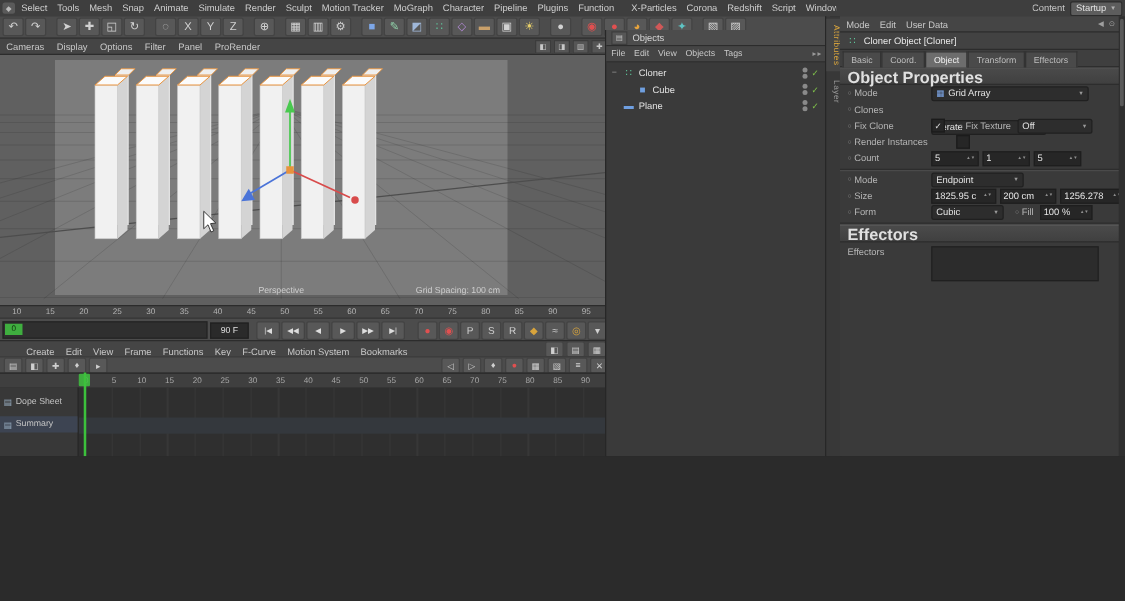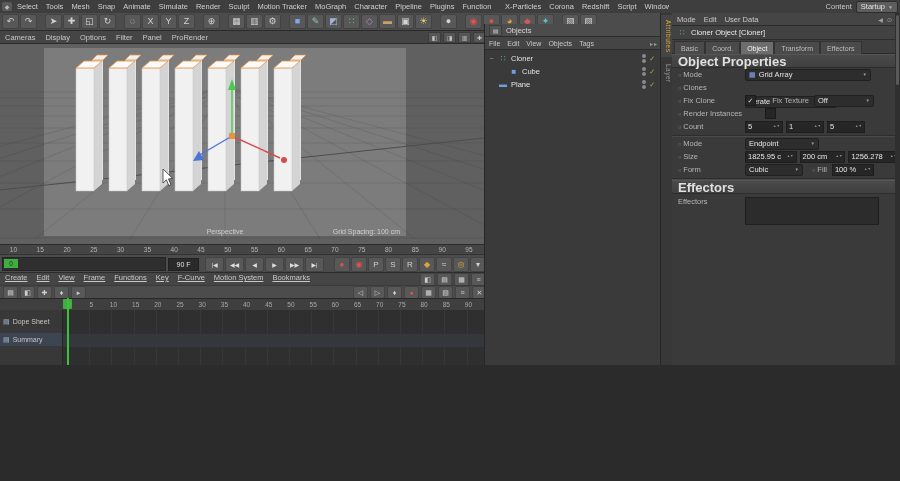--- a/index.html
+++ b/index.html
@@ -38,21 +38,21 @@
   .ps-handle{position:absolute;left:1px;top:1px;width:14px;height:9px;background:#3fae3f;color:#10330f;
              font-size:6.5px;display:flex;align-items:center;justify-content:center;}
   .frame-field{width:30px;height:11px;background:#2a2a2a;border:1px solid #212121;color:#e0e0e0;
                font-size:7px;display:flex;align-items:center;justify-content:center;}
   .tbtn{min-width:15px;height:13px;background:#585858;border:1px solid #434343;border-radius:2px;color:#ddd;
         display:flex;align-items:center;justify-content:center;font-size:6px;padding:0 1px;}
   .picon{width:14px;height:13px;background:#585858;border:1px solid #434343;border-radius:2px;
          display:flex;align-items:center;justify-content:center;font-size:8px;color:#d0d0d0;}
   
   #tl-menu{left:0;top:272px;width:484px;height:13px;background:#454545;border-top:1px solid #2c2c2c;
-           display:flex;align-items:flex-start;gap:9px;padding-left:5px;font-size:7.5px;text-decoration:underline;}
+           display:flex;align-items:flex-end;gap:9px;padding-left:21px;font-size:7.5px;}
   #tl-menu-right{position:absolute;right:3px;top:0;height:13px;display:flex;gap:2px;align-items:center;}
   #tl-toolbar{left:0;top:285px;width:484px;height:13px;background:#4c4c4c;border-top:1px solid #3a3a3a;
               display:flex;align-items:center;gap:2px;padding:0 3px;}
   #tl-toolbar-right{position:absolute;right:3px;top:0;height:13px;display:flex;gap:2px;align-items:center;}
   .sicon{width:13px;height:11px;background:#585858;border:1px solid #434343;border-radius:2px;
          display:flex;align-items:center;justify-content:center;font-size:7px;color:#cfcfcf;}
   
   #ds-ruler{left:0;top:298px;width:484px;height:12px;background:#3f3f3f;border-top:1px solid #282828;display:flex;padding-left:58px;box-sizing:border-box;}
   #ds-ruler span{flex:0 0 22.2px;text-align:center;font-size:6.5px;color:#a8a8a8;line-height:12px;}
   #dopesheet{left:0;top:310px;width:484px;height:171px;background:#2f2f2f;}

